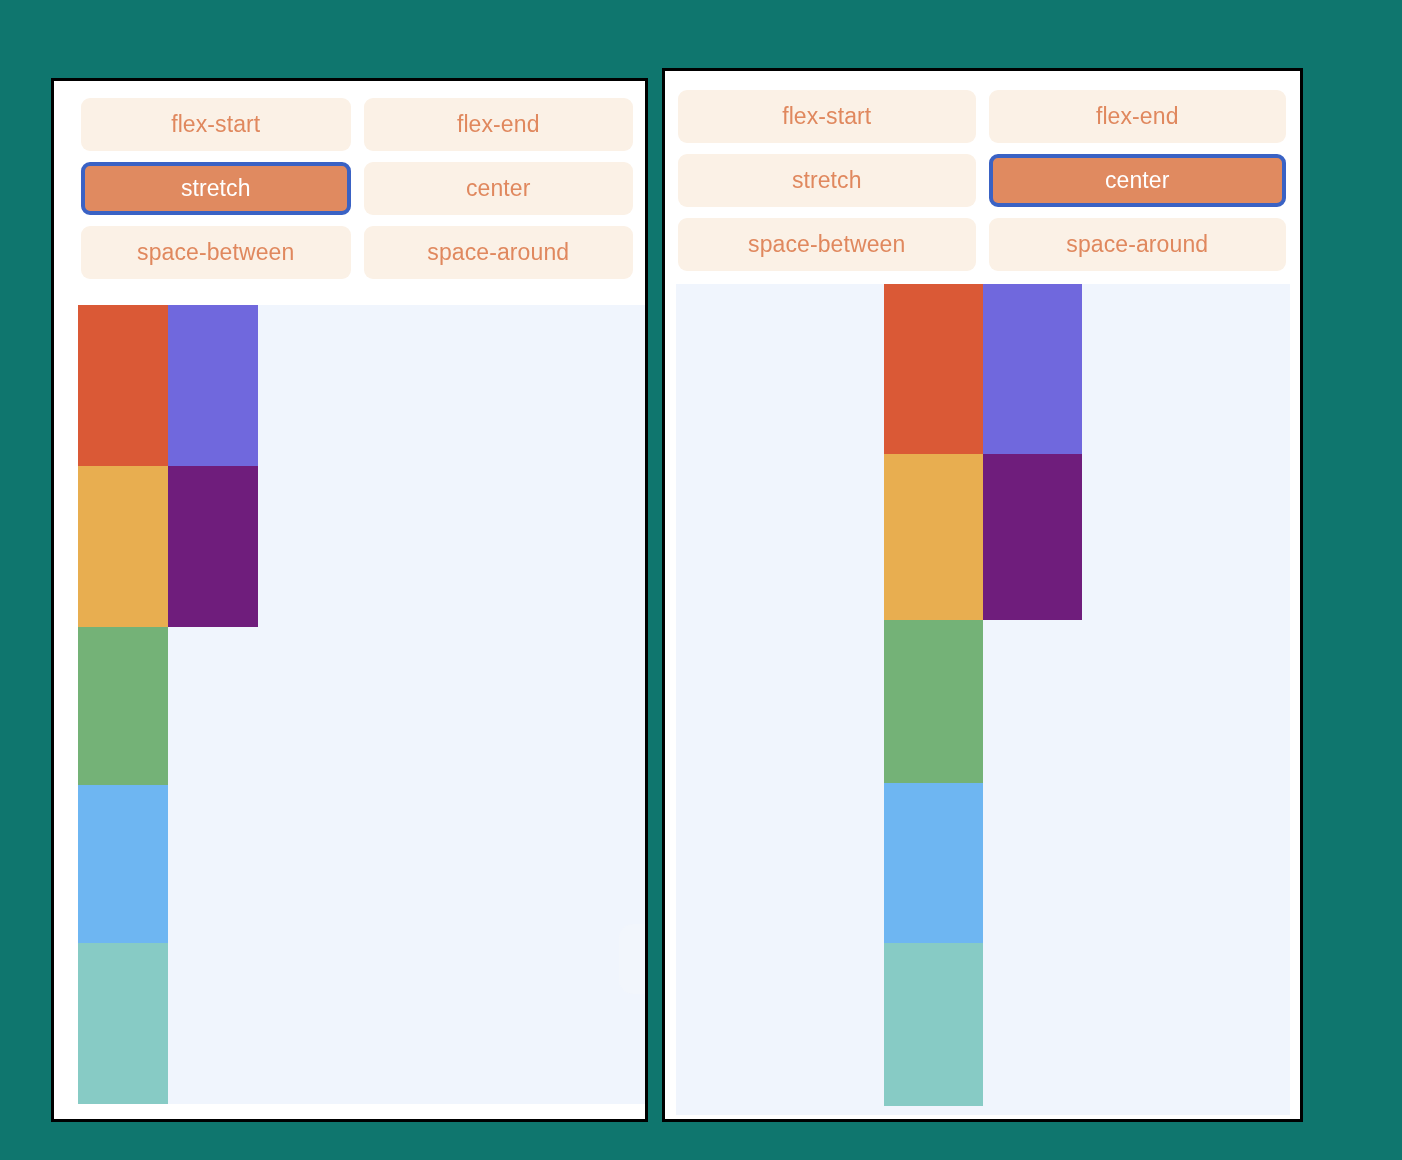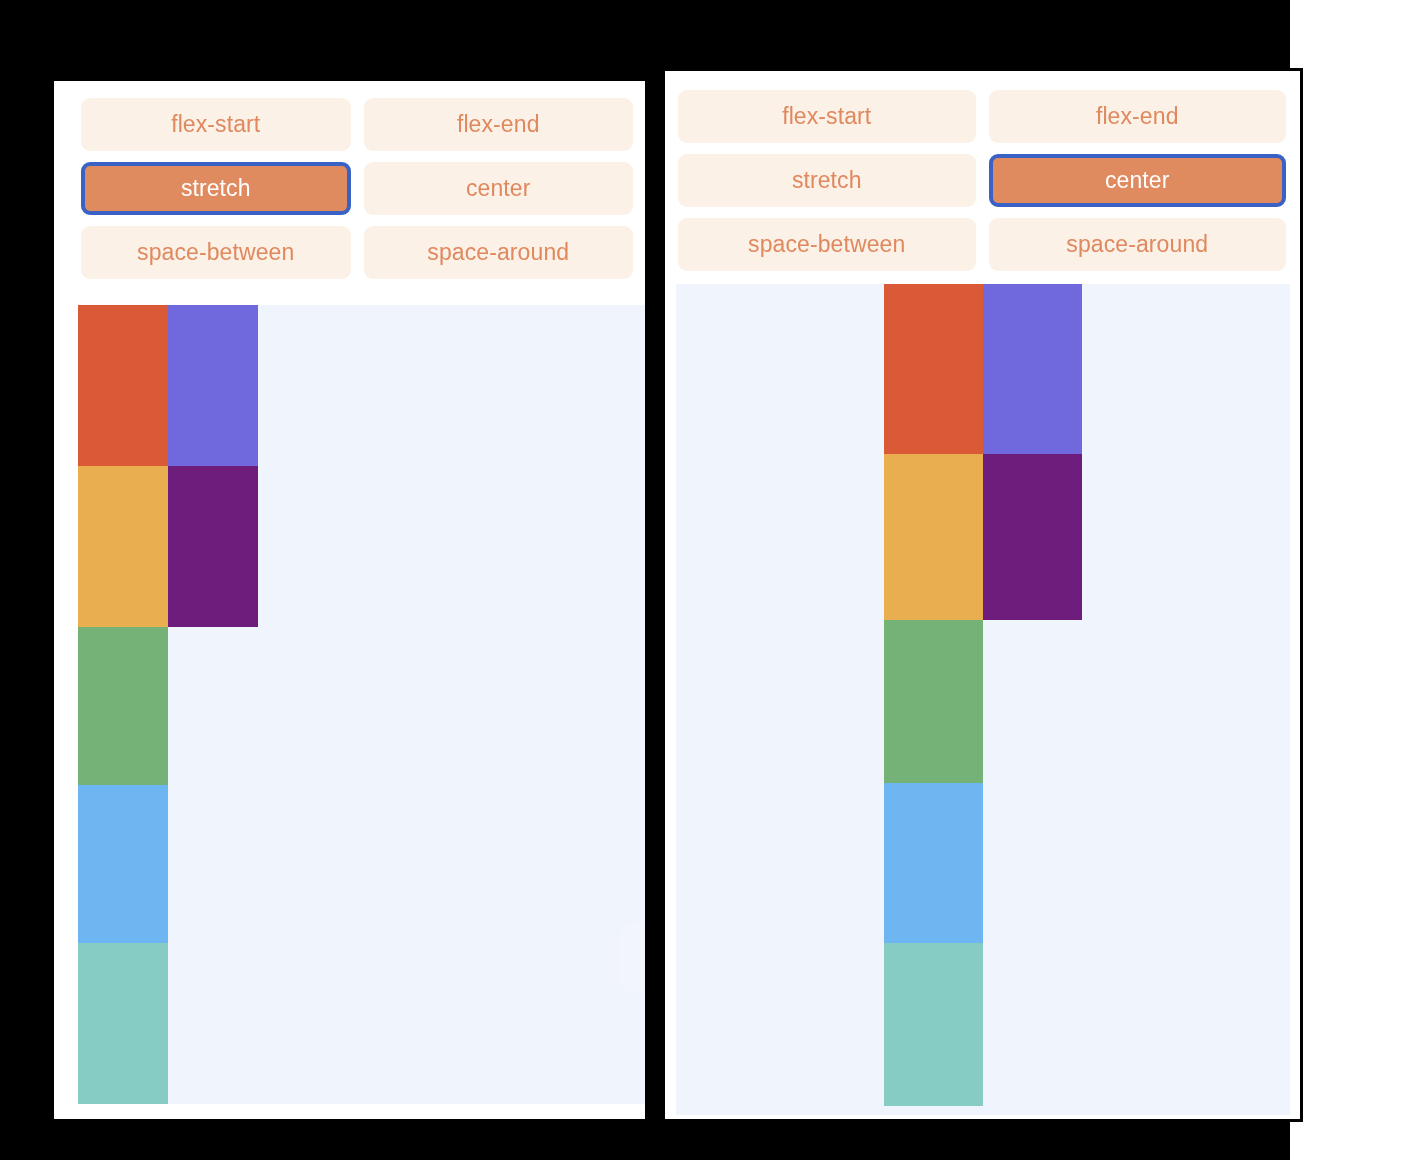--- a/index.html
+++ b/index.html
@@ -5,23 +5,23 @@
   * { box-sizing: border-box; margin: 0; padding: 0; }
   html, body {
     width: 1402px;
     height: 1160px;
     background: #ffffff;
     font-family: "Liberation Sans", sans-serif;
     overflow: hidden;
   }
   .stage {
     position: relative;
-    width: 1290px;
+    width: 1402px;
     height: 1160px;
-    background: #000000;
+    background: #0f766e;
   }
 
   
   .panel {
     position: absolute;
     background: #ffffff;
     border: 3px solid #000000;
     overflow: hidden;
   }
   #panel-left  { left: 51px;  top: 78px; width: 597px; height: 1044px; }

